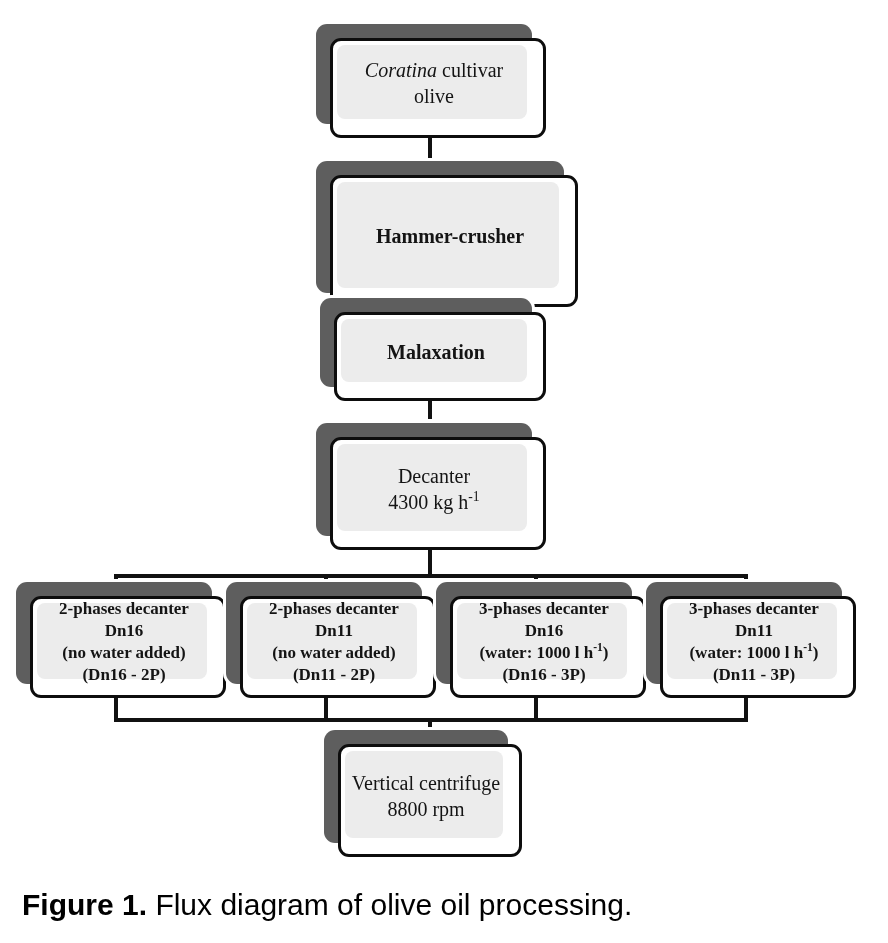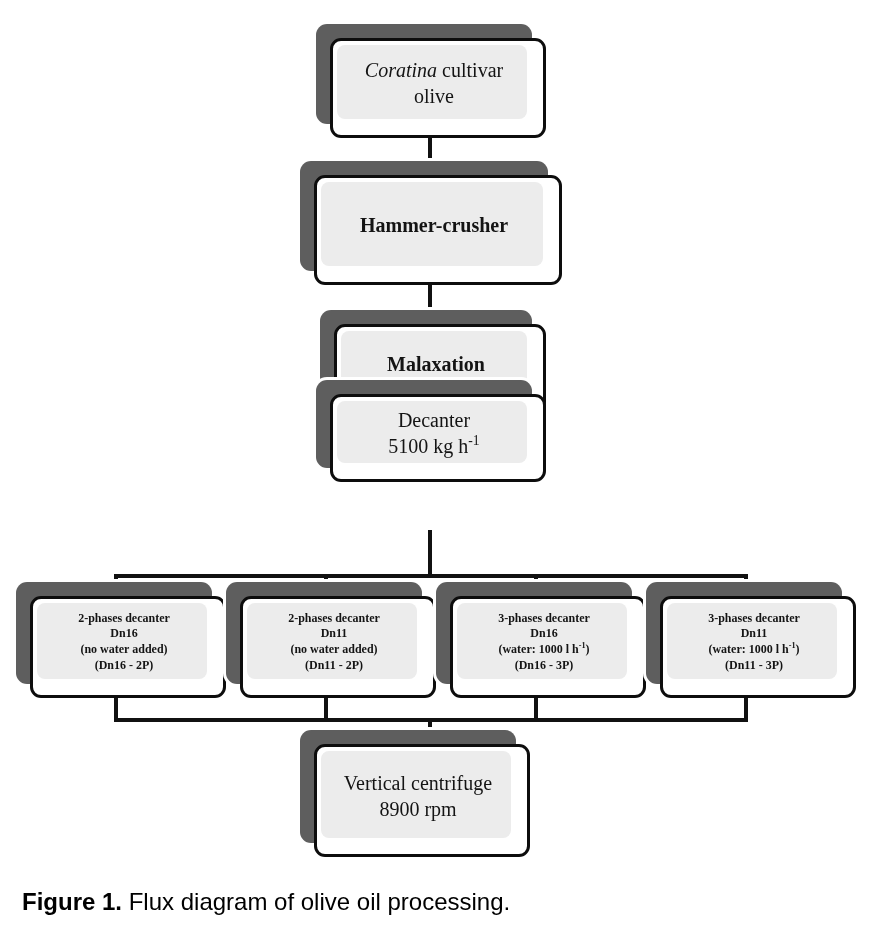--- a/index.html
+++ b/index.html
@@ -77,32 +77,32 @@
     padding: 2px 8px 12px 0;
     color: #141414;
     text-align: center;
     white-space: nowrap;
   }
   .node .line { display: block; line-height: 1.30; }
 
   
   .t-reg  { font-weight: 400; font-size: 20px; }
   .t-bold { font-weight: 700; font-size: 20px; }
-  .t-branch { font-weight: 700; font-size: 12px; line-height: 1.22; }
+  .t-branch { font-weight: 700; font-size: 17px; line-height: 1.22; }
   .ital { font-style: italic; }
   sup { font-size: 0.68em; vertical-align: super; line-height: 0; }
 
   
   #caption {
     position: absolute;
     left: 22px;
     top: 888px;
     width: 846px;
     font-family: "Liberation Sans", sans-serif;
-    font-size: 24px;
+    font-size: 30px;
     color: #000000;
     white-space: nowrap;
   }
   #caption .cap-strong { font-weight: 700; }
   #caption .cap-text { font-weight: 400; }
 </style>
 </head>
 <body>
 
 <div id="figure-root">
@@ -129,48 +129,48 @@
     <div class="shadow"></div>
     <div class="face">
       <div class="inner"></div>
     </div>
     <div class="label">
       <span class="line t-reg"><span class="ital">Coratina</span><span> cultivar</span></span>
       <span class="line t-reg">olive</span>
     </div>
   </div>
 
-  <div class="node" style="left:314px; top:175px; width:248px; height:110px;">
+  <div class="node" style="left:330px; top:175px; width:248px; height:132px;">
     <div class="shadow"></div>
     <div class="face">
       <div class="inner"></div>
     </div>
     <div class="label">
       <span class="line t-bold">Hammer-crusher</span>
     </div>
   </div>
 
-  <div class="node" style="left:334px; top:324px; width:212px; height:89px;">
+  <div class="node" style="left:334px; top:312px; width:212px; height:89px;">
     <div class="shadow"></div>
     <div class="face">
       <div class="inner"></div>
     </div>
     <div class="label">
       <span class="line t-bold">Malaxation</span>
     </div>
   </div>
 
-  <div class="node" style="left:330px; top:394px; width:216px; height:88px;">
+  <div class="node" style="left:330px; top:437px; width:216px; height:113px;">
     <div class="shadow"></div>
     <div class="face">
       <div class="inner"></div>
     </div>
     <div class="label">
       <span class="line t-reg">Decanter</span>
-      <span class="line t-reg"><span>5100 kg h</span><sup>-1</sup></span>
+      <span class="line t-reg"><span>4300 kg h</span><sup>-1</sup></span>
     </div>
   </div>
 
   <div class="node" style="left:30px; top:596px; width:196px; height:102px;">
     <div class="shadow"></div>
     <div class="face">
       <div class="inner"></div>
     </div>
     <div class="label">
       <span class="line t-branch">2-phases decanter</span>
@@ -212,28 +212,28 @@
       <div class="inner"></div>
     </div>
     <div class="label">
       <span class="line t-branch">3-phases decanter</span>
       <span class="line t-branch">Dn11</span>
       <span class="line t-branch"><span>(water: 1000 l h</span><sup>-1</sup><span>)</span></span>
       <span class="line t-branch">(Dn11 - 3P)</span>
     </div>
   </div>
 
-  <div class="node" style="left:314px; top:744px; width:216px; height:113px;">
+  <div class="node" style="left:338px; top:744px; width:184px; height:113px;">
     <div class="shadow"></div>
     <div class="face">
       <div class="inner"></div>
     </div>
     <div class="label">
       <span class="line t-reg">Vertical centrifuge</span>
-      <span class="line t-reg">8900 rpm</span>
+      <span class="line t-reg">8800 rpm</span>
     </div>
   </div>
 
   <div id="caption">
     <span class="cap-strong">Figure 1.</span>
     <span class="cap-text">Flux diagram of olive oil processing.</span>
   </div>
 
 </div>
 

